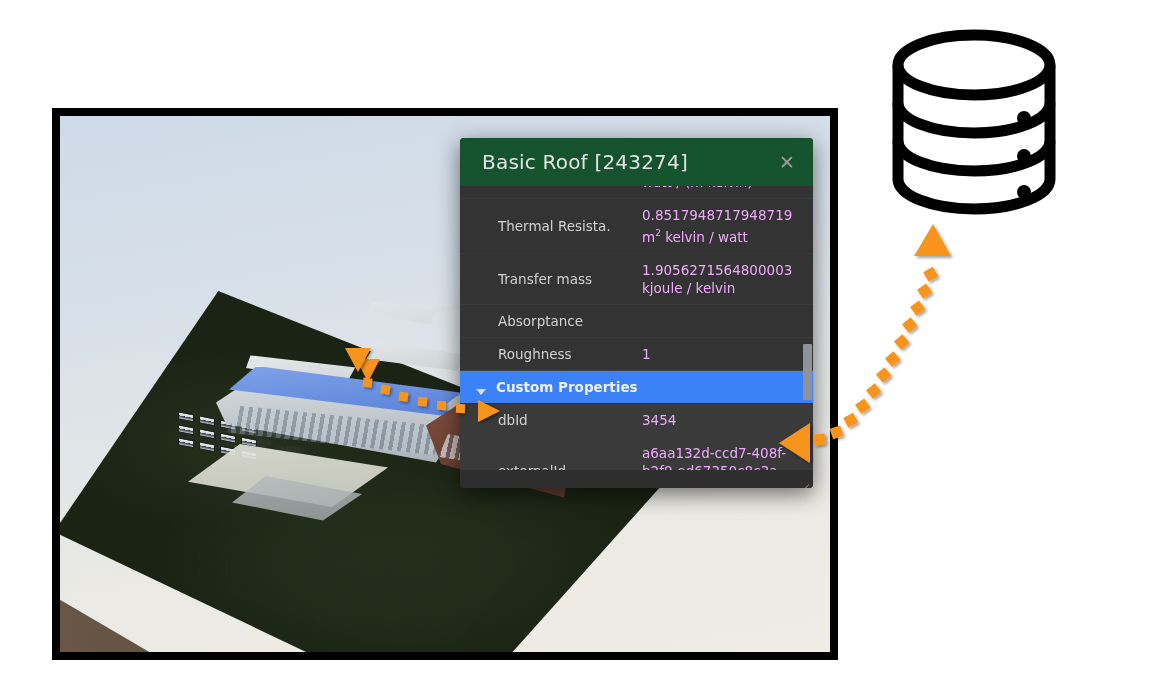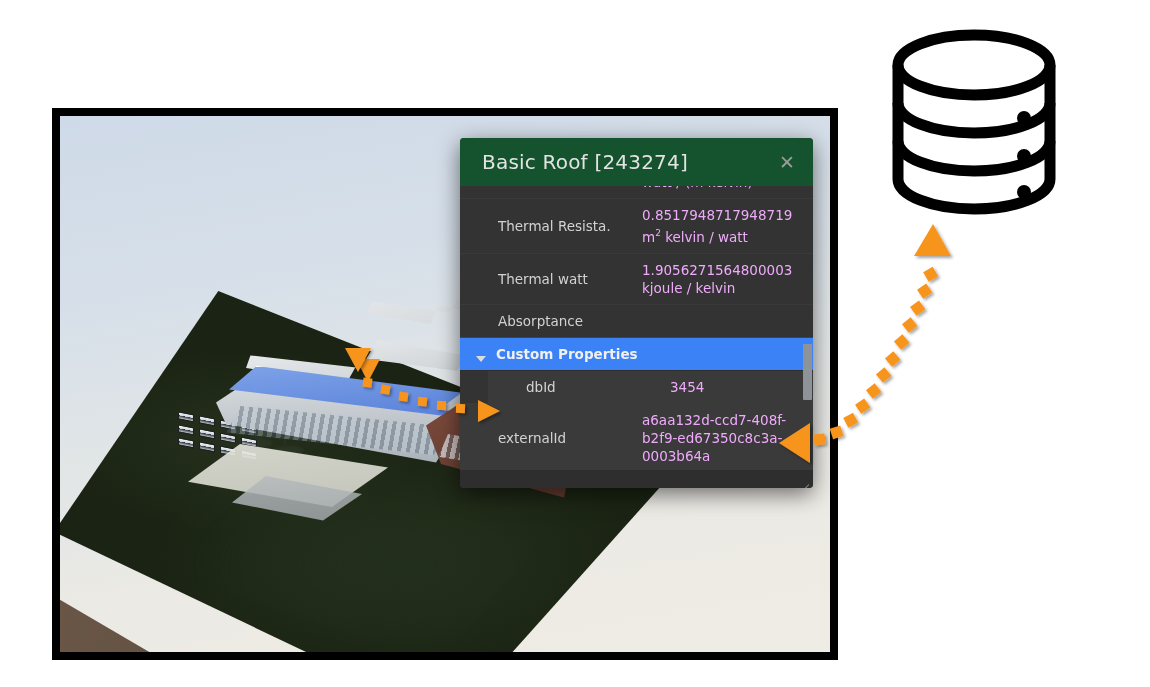--- a/index.html
+++ b/index.html
@@ -281,33 +281,37 @@
 
         <div class="row">
           <div class="rlabel">Heat Transfer Co…</div>
           <div class="rvalue">1.1739913713425848 watt / (m kelvin)</div>
         </div>
         <div class="row">
           <div class="rlabel">Thermal Resista…</div>
           <div class="rvalue">0.8517948717948719 m<sup>2</sup> kelvin / watt</div>
         </div>
         <div class="row">
-          <div class="rlabel">Thermal watt</div>
+          <div class="rlabel">Transfer mass</div>
           <div class="rvalue">1.9056271564800003 kjoule / kelvin</div>
         </div>
         <div class="row">
           <div class="rlabel">Absorptance</div>
+        </div>
+        <div class="row">
+          <div class="rlabel">Roughness</div>
+          <div class="rvalue">1</div>
         </div>
 
         <div class="section">
           <span class="caret"></span>
           <span class="section-title">Custom Properties</span>
         </div>
 
-        <div class="row row-alt" style="border-top:none;margin-left:28px;">
+        <div class="row row-alt" style="border-top:none;">
           <div class="rlabel">dbId</div>
           <div class="rvalue">3454</div>
         </div>
         <div class="row row-alt">
           <div class="rlabel">externalId</div>
           <div class="rvalue">a6aa132d-ccd7-408f-b2f9-ed67350c8c3a-0003b64a</div>
         </div>
 
       </div>
     </div>

